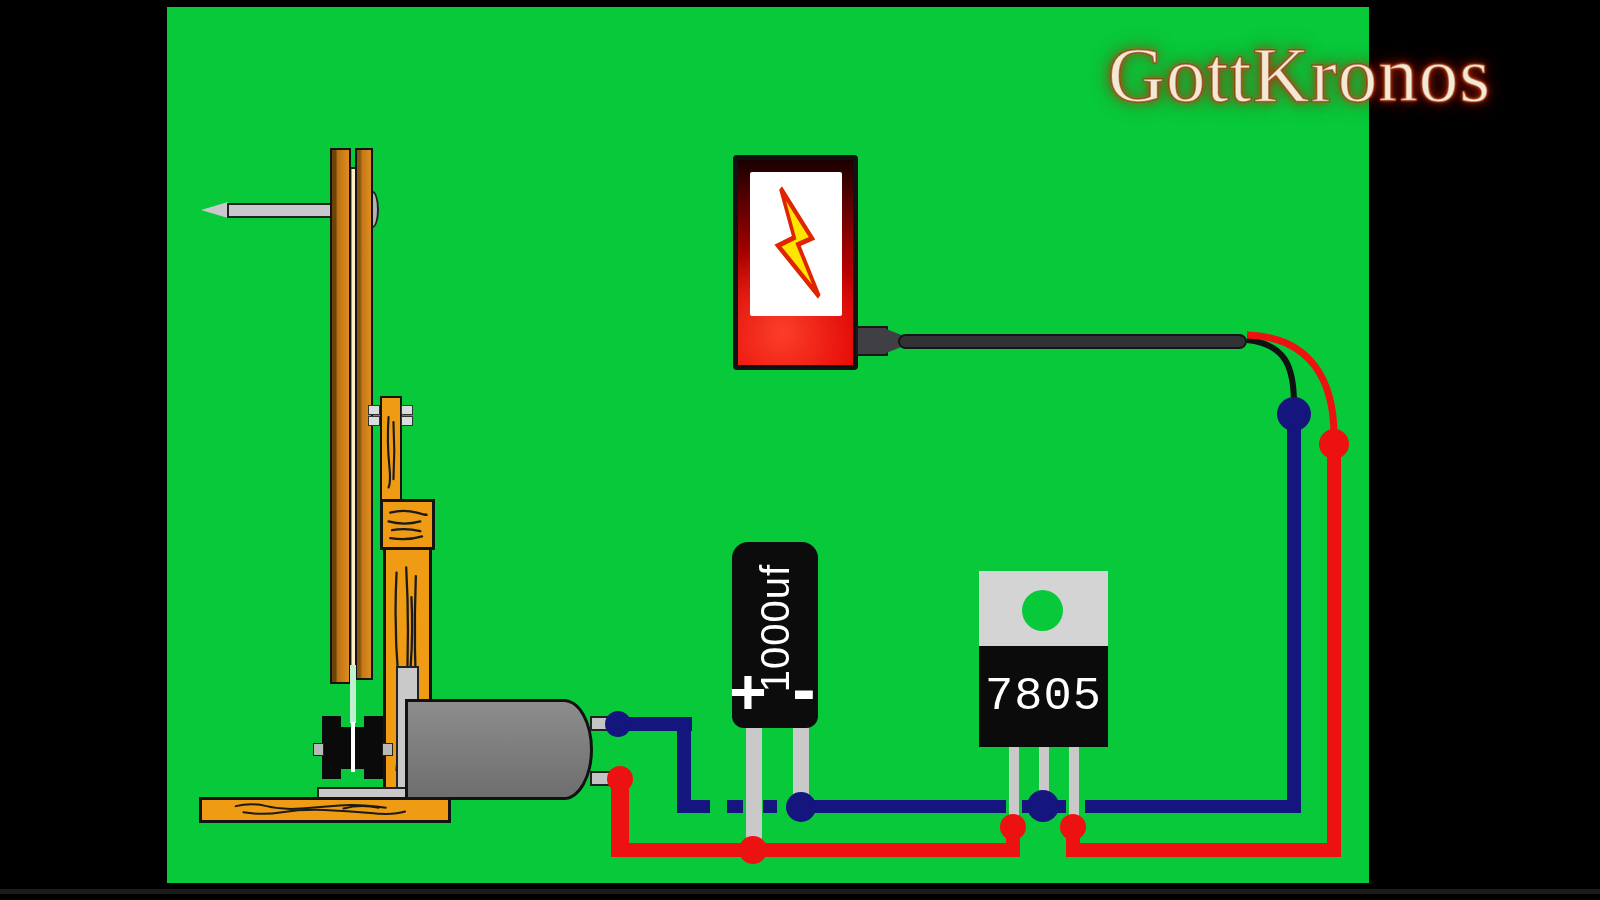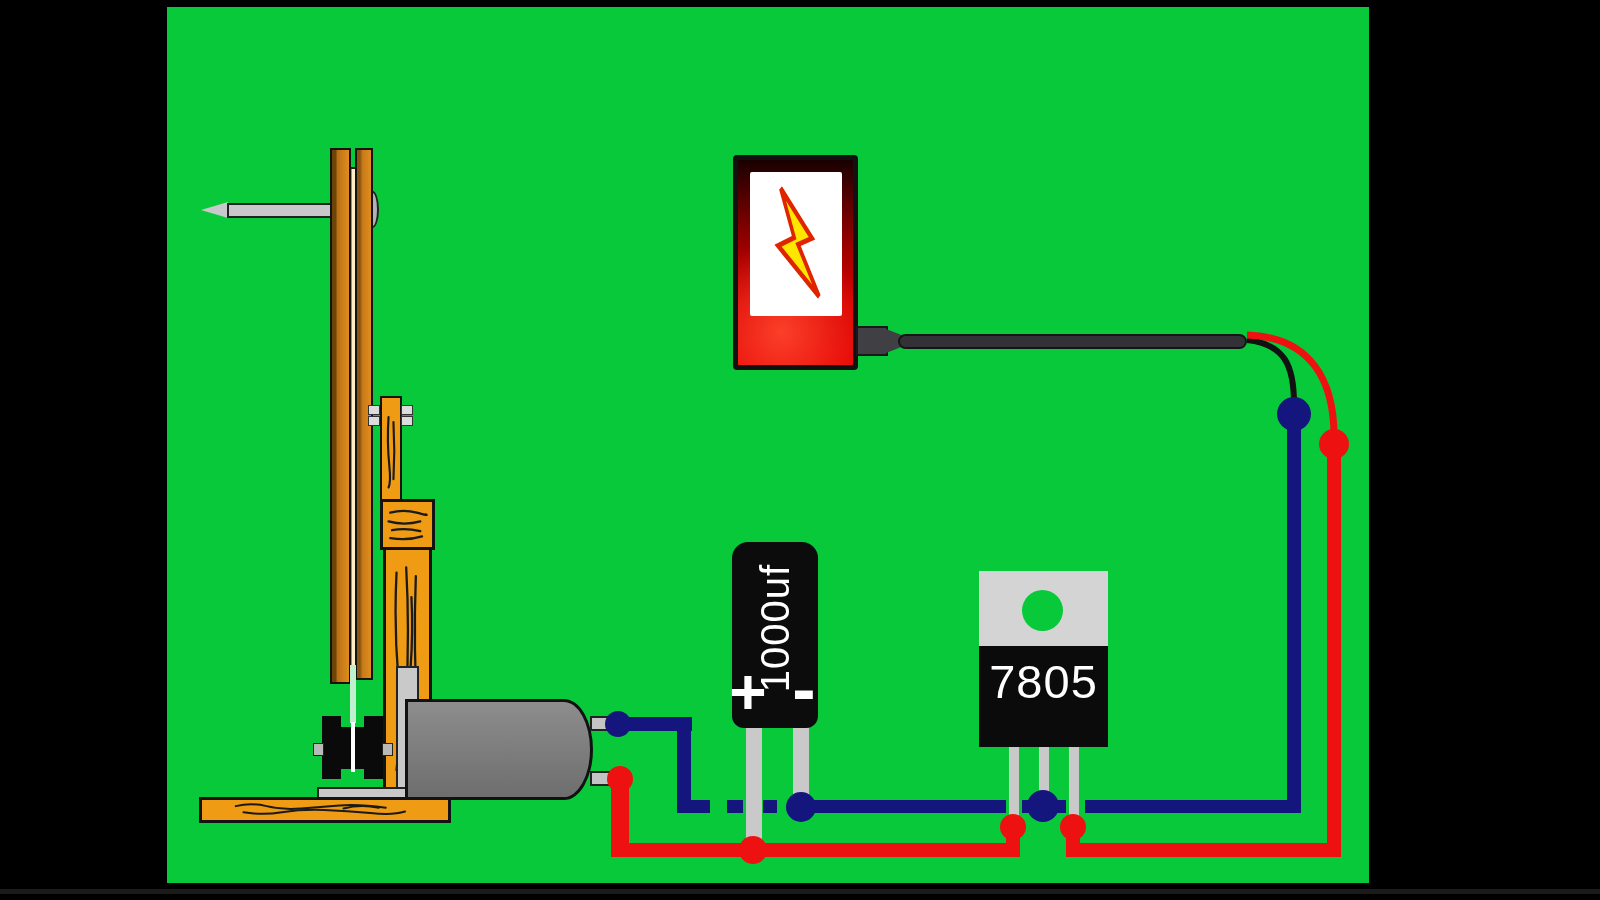--- a/index.html
+++ b/index.html
@@ -147,21 +147,21 @@
   <div class="abs cap-text" style="left:695px;top:606px;width:160px;height:44px;line-height:44px;">1000uf</div>
   <div class="abs cap-sign" style="left:726px;top:660px;width:44px;font-size:64px;line-height:64px;">+</div>
   <div class="abs cap-sign" style="left:784px;top:654px;width:40px;font-size:70px;line-height:70px;">-</div>
 
   <div class="abs leg" style="left:1009px;top:746px;width:10px;height:82px;"></div>
   <div class="abs leg" style="left:1039px;top:746px;width:10px;height:61px;"></div>
   <div class="abs leg" style="left:1069px;top:746px;width:10px;height:82px;"></div>
   <div class="abs reg-tab" style="left:979px;top:571px;width:129px;height:76px;"></div>
   <div class="abs reg-hole" style="left:1022px;top:590px;width:41px;height:41px;"></div>
   <div class="abs reg-body" style="left:979px;top:646px;width:129px;height:101px;"></div>
-  <div class="abs reg-label" style="left:979px;top:657px;width:129px;height:50px;line-height:50px;">7805</div>
+  <div class="abs reg-label" style="left:979px;top:672px;width:129px;height:50px;line-height:50px;font-family:Liberation Mono, monospace;">7805</div>
 
   <div class="abs dot dn" style="left:605px;top:711px;width:26px;height:26px;"></div>
   <div class="abs dot dr" style="left:607px;top:766px;width:26px;height:26px;"></div>
   <div class="abs dot dn" style="left:786px;top:792px;width:30px;height:30px;"></div>
   <div class="abs dot dr" style="left:739px;top:836px;width:28px;height:28px;"></div>
   <div class="abs dot dn" style="left:1027px;top:790px;width:32px;height:32px;"></div>
   <div class="abs dot dr" style="left:1000px;top:814px;width:26px;height:26px;"></div>
   <div class="abs dot dr" style="left:1060px;top:814px;width:26px;height:26px;"></div>
 
   <div class="abs phone" style="left:733px;top:155px;width:125px;height:215px;"></div>
@@ -175,17 +175,18 @@
   <div class="abs cable" style="left:898px;top:334px;width:349px;height:15px;"></div>
 
   <svg class="abs" style="left:1230px;top:320px;width:130px;height:140px;" viewBox="0 0 130 140">
     <path d="M17,20 C55,24 64,46 64,84" fill="none" stroke="#111" stroke-width="6"></path>
     <path d="M17,15 C82,17 104,62 104,116" fill="none" stroke="#ee1111" stroke-width="7"></path>
   </svg>
   <div class="abs dot dn" style="left:1277px;top:397px;width:34px;height:34px;"></div>
   <div class="abs dot dr" style="left:1319px;top:429px;width:30px;height:30px;"></div>
 
   <div class="abs watermark" style="left:1108px;top:34px;">
+    <div>GottKronos</div>
   </div>
 
   <div class="abs footer-bar" style="left:0;top:889px;width:1600px;height:5px;"></div>
 
 </div>
 
 </body></html>

